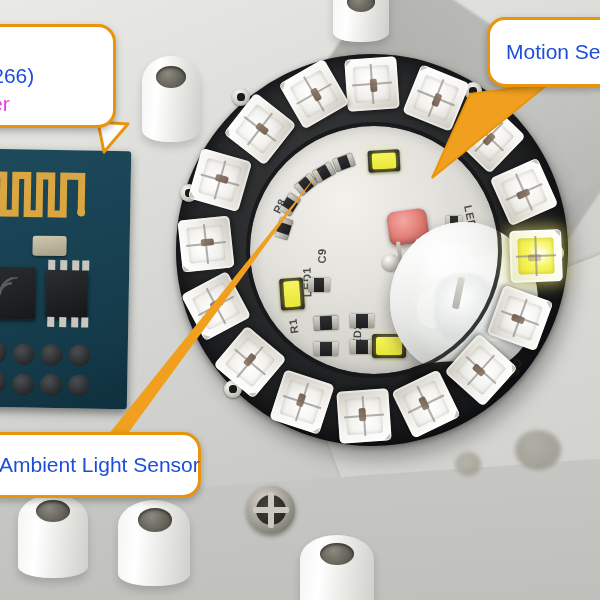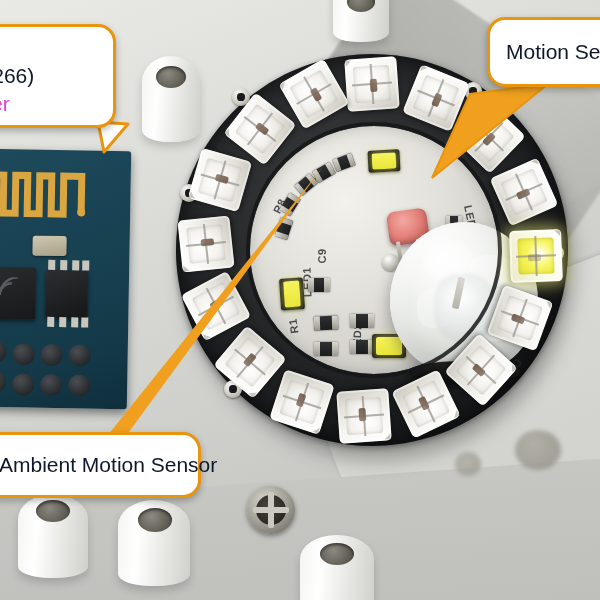--- a/index.html
+++ b/index.html
@@ -162,21 +162,21 @@
     background:radial-gradient(circle at 35% 30%,#ffffff,#c2c0b6 55%,#86847c);
     box-shadow:0 1px 2px rgba(0,0,0,.45);}
 
   
   .callout{
     position:absolute;background:#fff;border:3px solid #e8940c;border-radius:18px;
     box-shadow:0 3px 7px rgba(0,0,0,.28);box-sizing:border-box;
     display:flex;align-items:center;
   }
   .callout .txt{padding:0 16px;line-height:1.30;white-space:nowrap;}
-  .ctext{font-size:21px;font-weight:400;color:#0f172a;}
+  .ctext{font-size:21px;font-weight:400;color:#1d4ed8;}
   .ctext.magenta{color:#e044d2;}
 
   
   .leader{position:absolute;left:0;top:0;width:600px;height:600px;
           pointer-events:none;overflow:visible;}
 </style>
 </head>
 <body>
 
 <div id="stage">
@@ -485,17 +485,17 @@
   </div>
 
   <div class="callout" style="left:487px;top:17px;width:180px;height:70px;">
     <div class="txt">
       <div class="ctext">Motion Se</div>
     </div>
   </div>
 
   <div class="callout" style="left:-20px;top:432px;width:221px;height:66px;">
     <div class="txt">
-      <div class="ctext">Ambient Motion Sensor</div>
+      <div class="ctext">Ambient Light Sensor</div>
     </div>
   </div>
 
 </div>
 
 </body></html>

